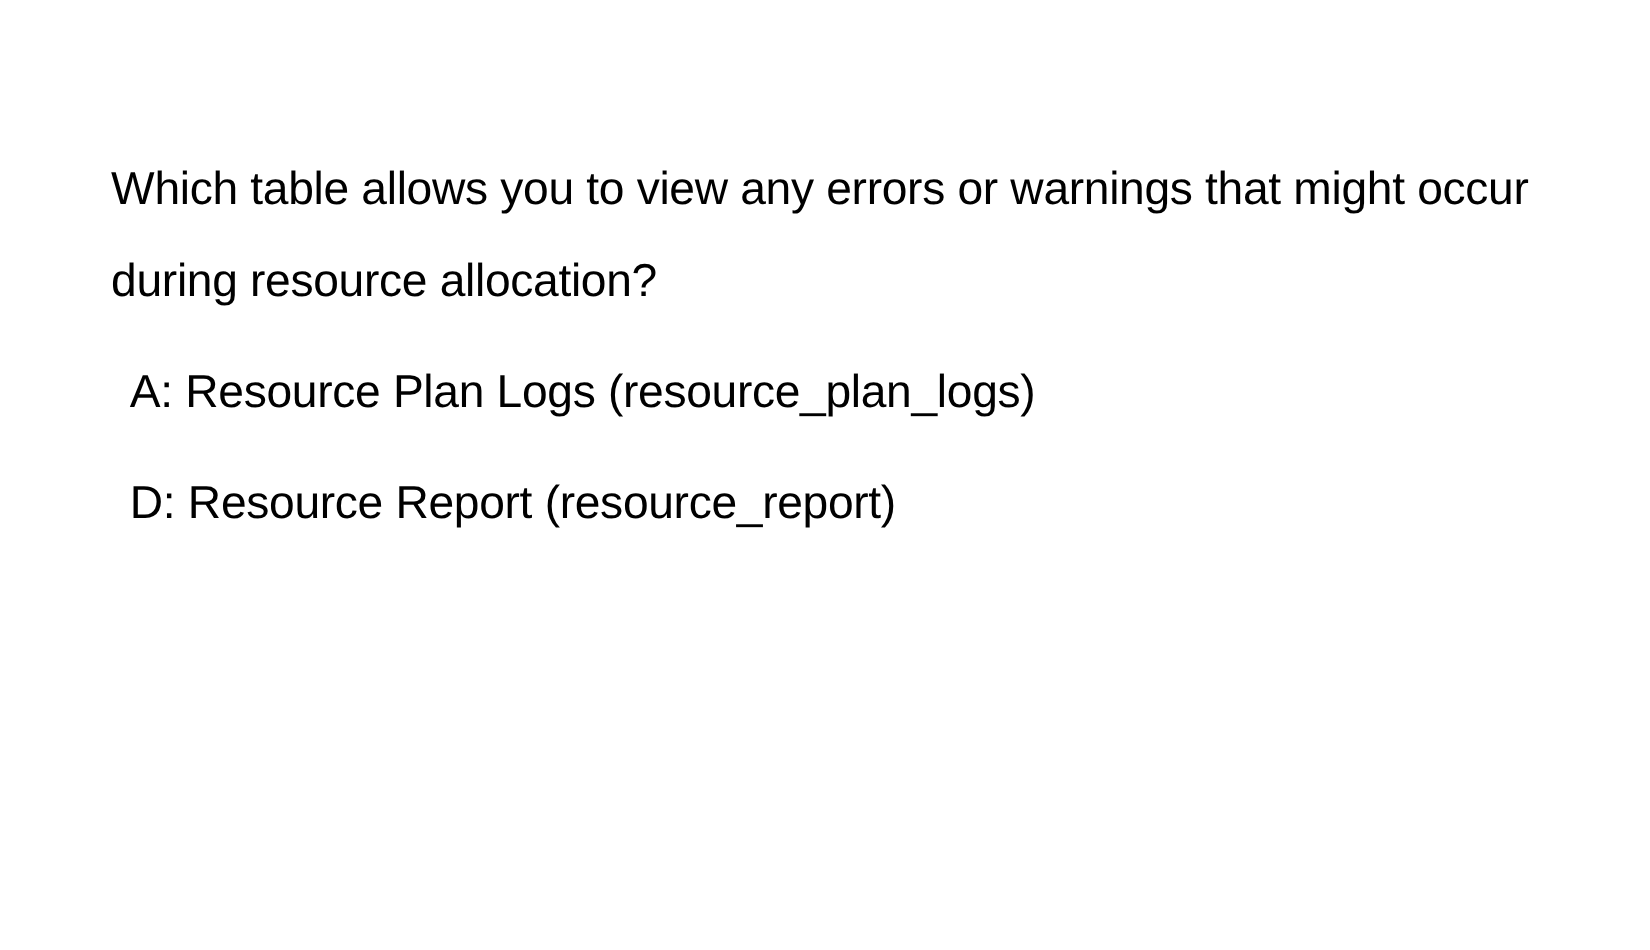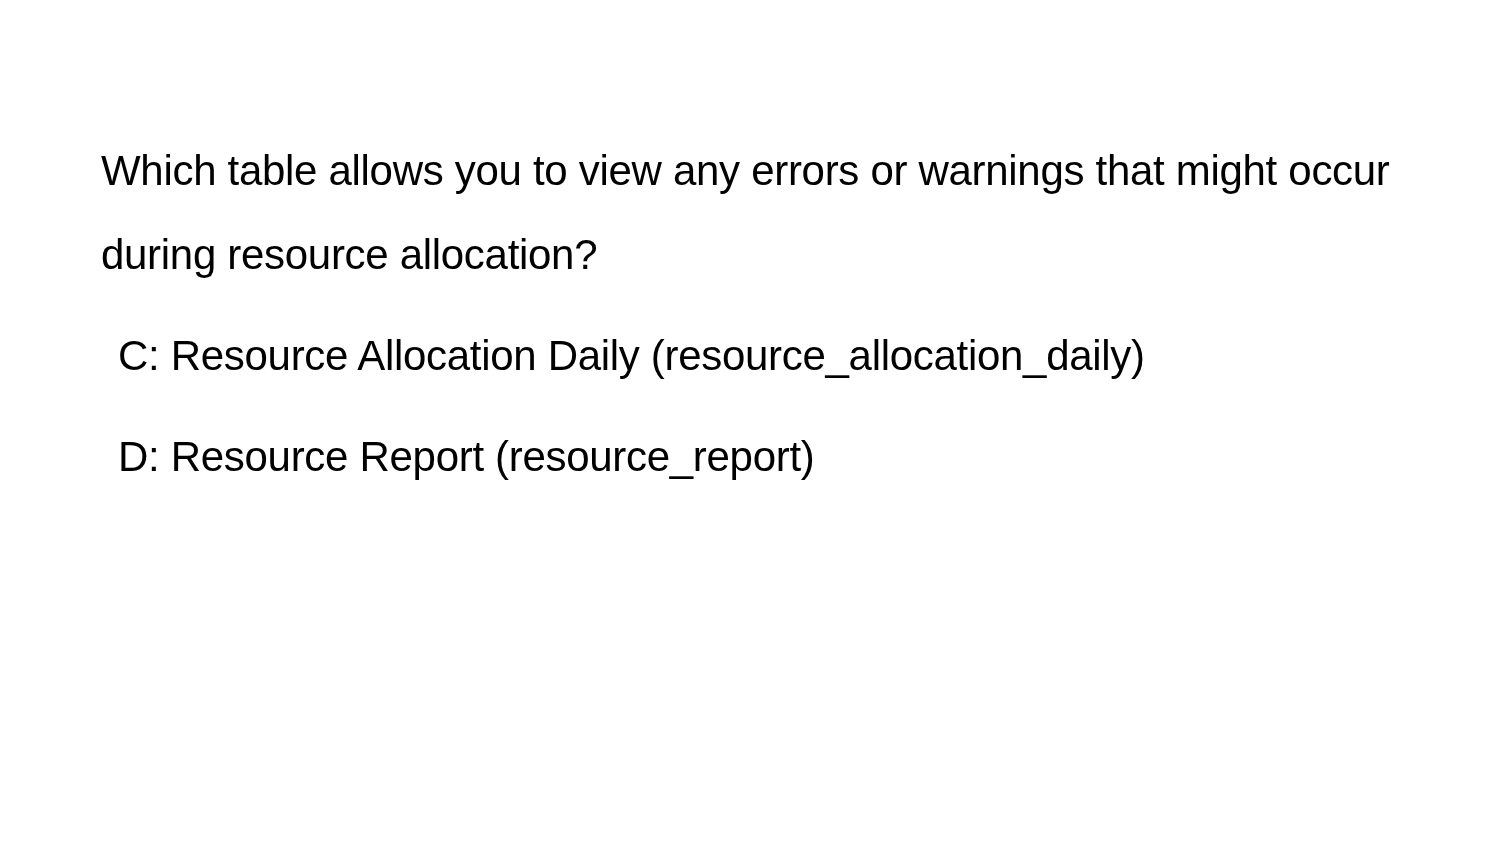--- a/index.html
+++ b/index.html
@@ -34,15 +34,15 @@
     margin-bottom: 0;
     line-height: 2.0;
   }
 </style>
 </head>
 <body>
 
 <div class="question">Which table allows you to view any errors or warnings that might occur during resource allocation?</div>
 
 <div class="options">
-  <span class="option">C: Resource Allocation Daily (resource_allocation_daily)</span>
+  <span class="option">A: Resource Plan Logs (resource_plan_logs)</span>
   <span class="option">D: Resource Report (resource_report)</span>
 </div>
 
 </body></html>

